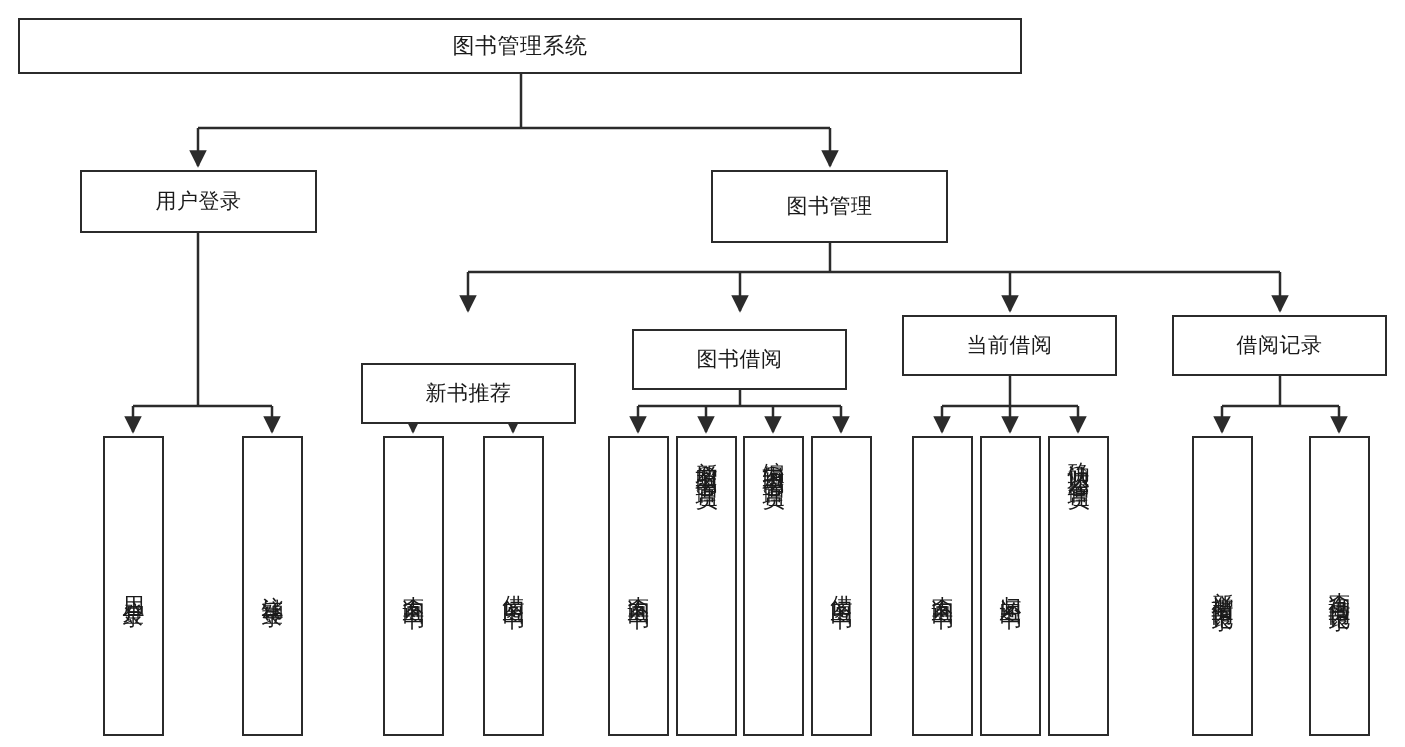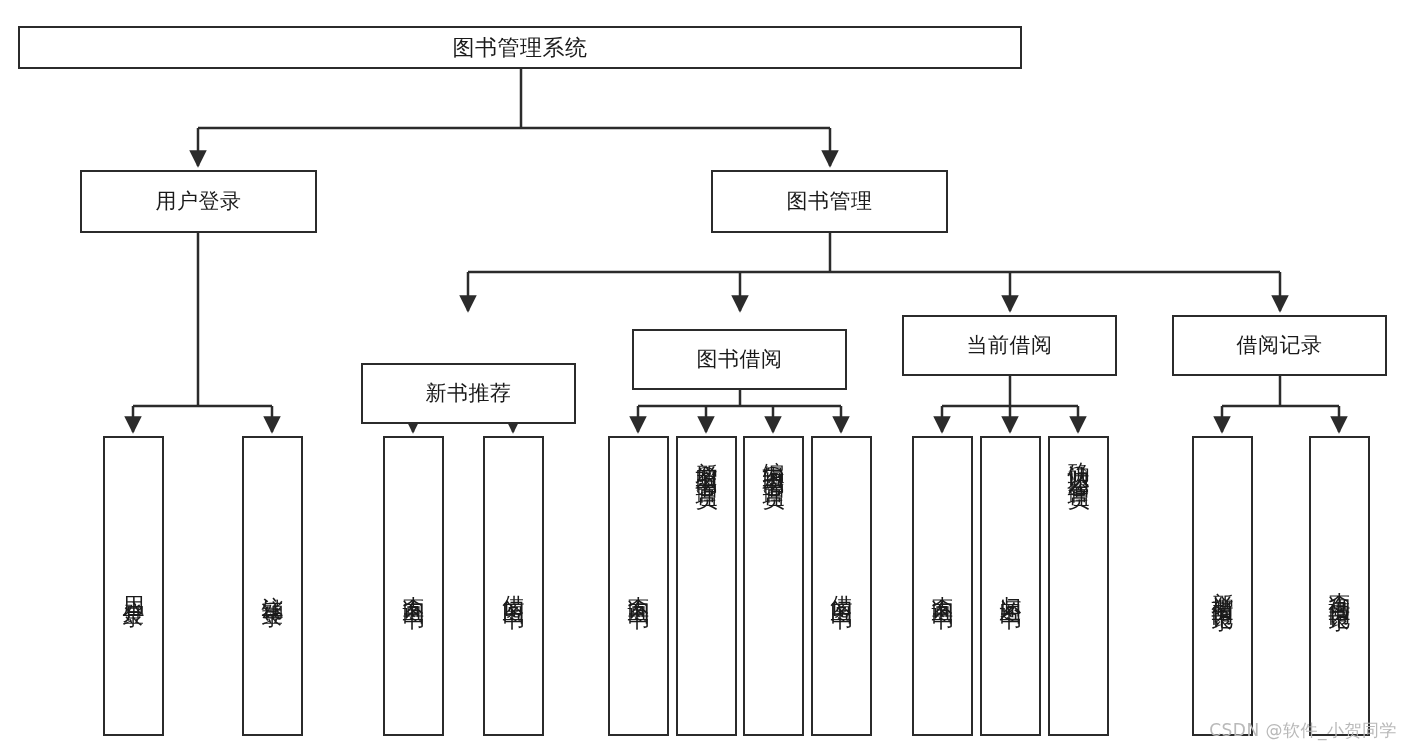--- a/index.html
+++ b/index.html
@@ -127,28 +127,28 @@
       <path d="M 1010 406 L 1010 432" marker-end="url(#arrow)"></path>
       <path d="M 1078 406 L 1078 432" marker-end="url(#arrow)"></path>
 
       <path d="M 1280 376 L 1280 406"></path>
       <path d="M 1222 406 L 1339 406"></path>
       <path d="M 1222 406 L 1222 432" marker-end="url(#arrow)"></path>
       <path d="M 1339 406 L 1339 432" marker-end="url(#arrow)"></path>
     </g>
   </svg>
 
-  <div class="node h root" style="left:18px; top:26px; width:1004px; height:43px;">
+  <div class="node h root" style="left:18px; top:18px; width:1004px; height:56px;">
     <span class="label">图书管理系统</span>
   </div>
 
   <div class="node h" style="left:80px; top:170px; width:237px; height:63px;">
     <span class="label">用户登录</span>
   </div>
-  <div class="node h" style="left:711px; top:170px; width:237px; height:63px;">
+  <div class="node h" style="left:711px; top:170px; width:237px; height:73px;">
     <span class="label">图书管理</span>
   </div>
 
   <div class="node h" style="left:361px; top:315px; width:215px; height:61px;margin-top:48px;">
     <span class="label">新书推荐</span>
   </div>
   <div class="node h" style="left:632px; top:315px; width:215px; height:61px;margin-top:14px;">
     <span class="label">图书借阅</span>
   </div>
   <div class="node h" style="left:902px; top:315px; width:215px; height:61px;">
@@ -195,15 +195,14 @@
     <span class="label">确认归还（管理员）</span>
   </div>
 
   <div class="node v center" style="left:1192px; top:436px; width:61px; height:300px;">
     <span class="label">新增借阅记录</span>
   </div>
   <div class="node v center" style="left:1309px; top:436px; width:61px; height:300px;">
     <span class="label">查询借阅记录</span>
   </div>
 
-  <div class="watermark">CSDN @软件_小贺同学</div>
 
 </div>
 
 </body></html>

